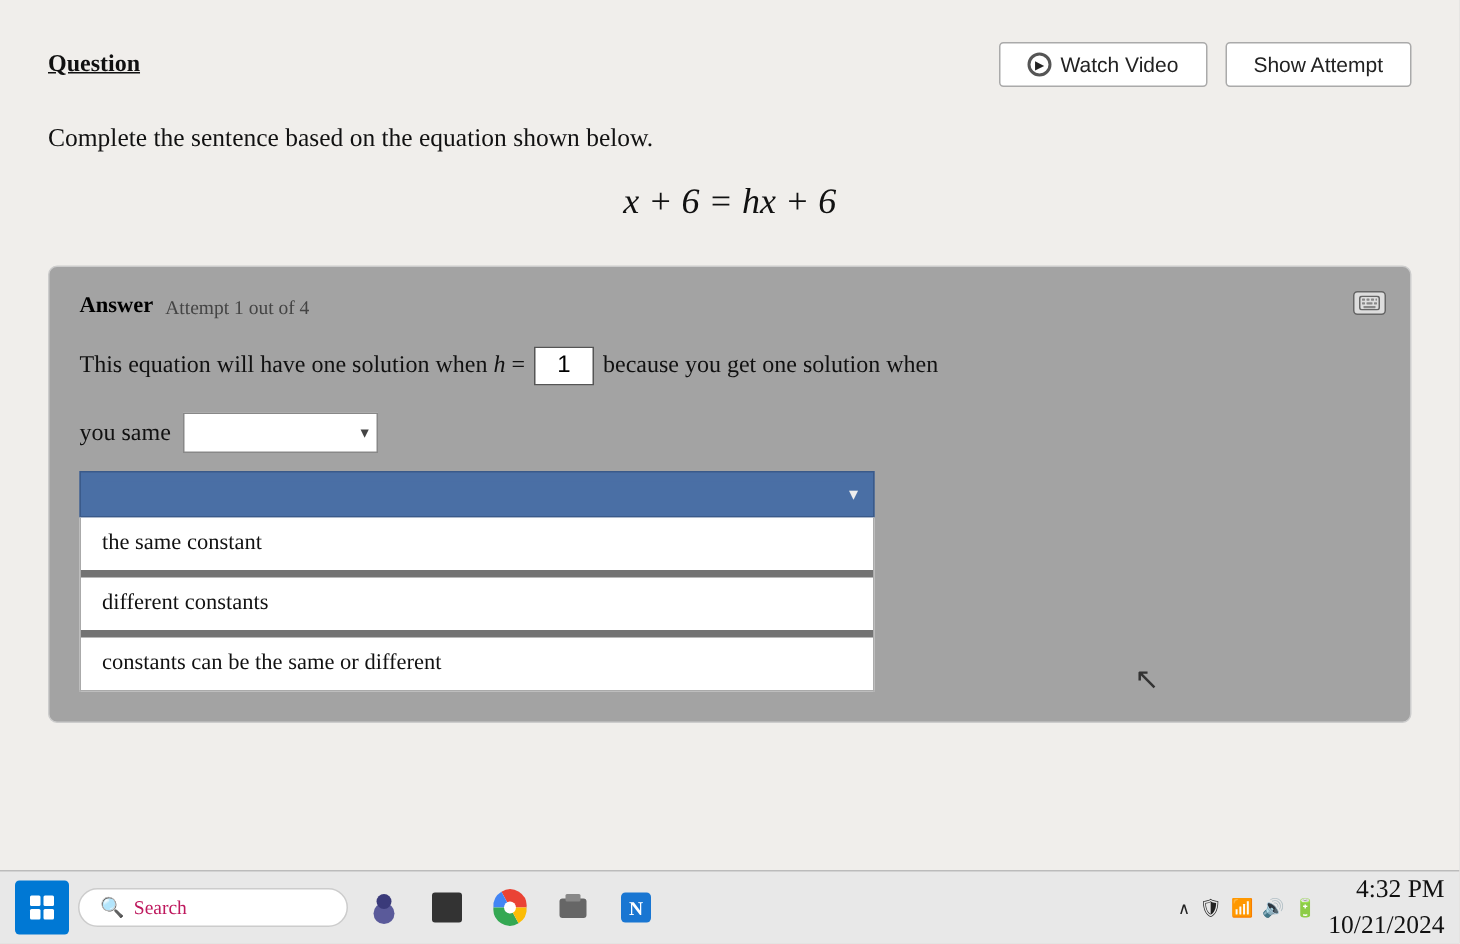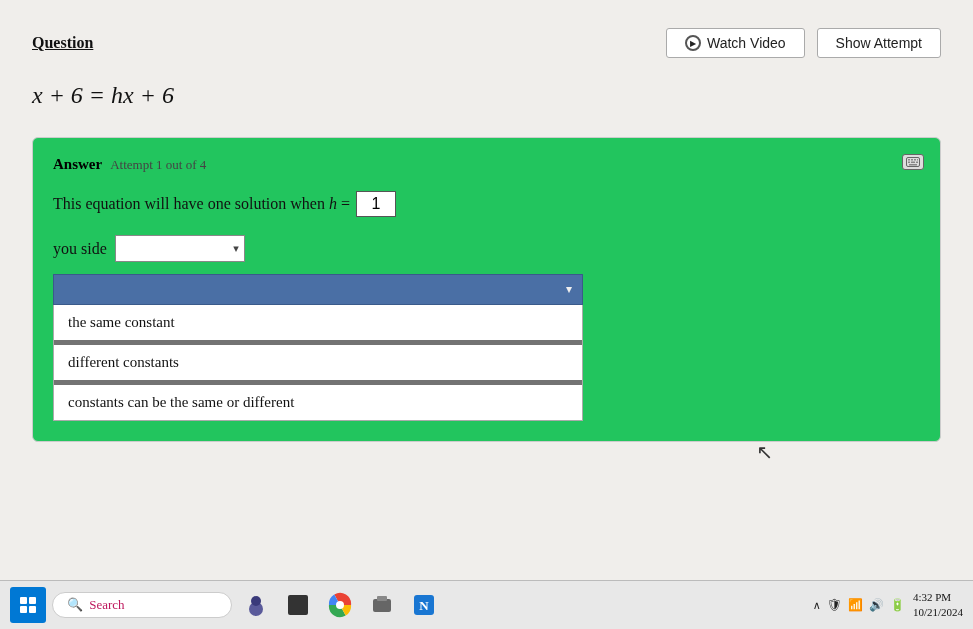--- a/index.html
+++ b/index.html
@@ -65,28 +65,29 @@
       font-size: 8px;
     }
 
     .problem-text {
       font-size: 17px;
       color: #111;
       margin-bottom: 20px;
     }
 
     .equation {
+      text-align: center;
       font-size: 24px;
       font-style: italic;
       margin-bottom: 28px;
       color: #111;
     }
 
     .answer-box {
-      background: #22c55e;
+      background: #a3a3a3;
       border: 1px solid #ccc;
       border-radius: 6px;
       padding: 18px 20px 20px 20px;
       position: relative;
     }
 
     .answer-header {
       display: flex;
       align-items: center;
       gap: 8px;
@@ -302,21 +303,22 @@
 
     .taskbar-systray {
       display: flex;
       align-items: center;
       gap: 6px;
       font-size: 12px;
       color: #222;
     }
 
     .taskbar-clock {
-      font-size: 11px;
+      text-align: right;
+      font-size: 17px;
       color: #111;
       line-height: 1.4;
     }
 
     .cursor-arrow {
       position: absolute;
       right: 200px;
       top: 440px;
       font-size: 20px;
       color: #333;
@@ -337,20 +339,21 @@
     <span class="question-label">Question</span>
     <div class="header-buttons">
       <button class="header-btn watch-video-btn">
         <span class="play-icon">▶</span>
         <span>Watch Video</span>
       </button>
       <button class="header-btn">Show Attempt</button>
     </div>
   </div>
 
+  <p class="problem-text">Complete the sentence based on the equation shown below.</p>
 
   <div class="equation">
     <span class="math-italic">x</span> + 6 = <span class="math-italic">hx</span> + 6
   </div>
 
   <div class="answer-box">
 
     <div class="keyboard-icon">
       <svg width="14" height="10" viewBox="0 0 14 10" fill="none">
         <rect x="0.5" y="0.5" width="13" height="9" rx="1.5" stroke="#666" fill="#ddd"></rect>
@@ -366,24 +369,25 @@
     </div>
 
     <div class="answer-header">
       <span class="answer-label">Answer</span>
       <span class="attempt-label">Attempt 1 out of 4</span>
     </div>
 
     <div class="solution-line">
       <span>This equation will have one solution when <span class="math-italic">h</span> =</span>
       <input type="text" class="h-input-box" value="1" style="">
+      <span>because you get one solution when</span>
     </div>
 
     <div class="you-have-line">
-      <span>you side</span>
+      <span>you same</span>
       <div class="dropdown-wrapper">
         <select class="dropdown-select">
           <option value=""></option>
           <option value="the same">the same</option>
           <option value="different">different</option>
         </select>
         <span class="dropdown-chevron">▾</span>
       </div>
     </div>
 

